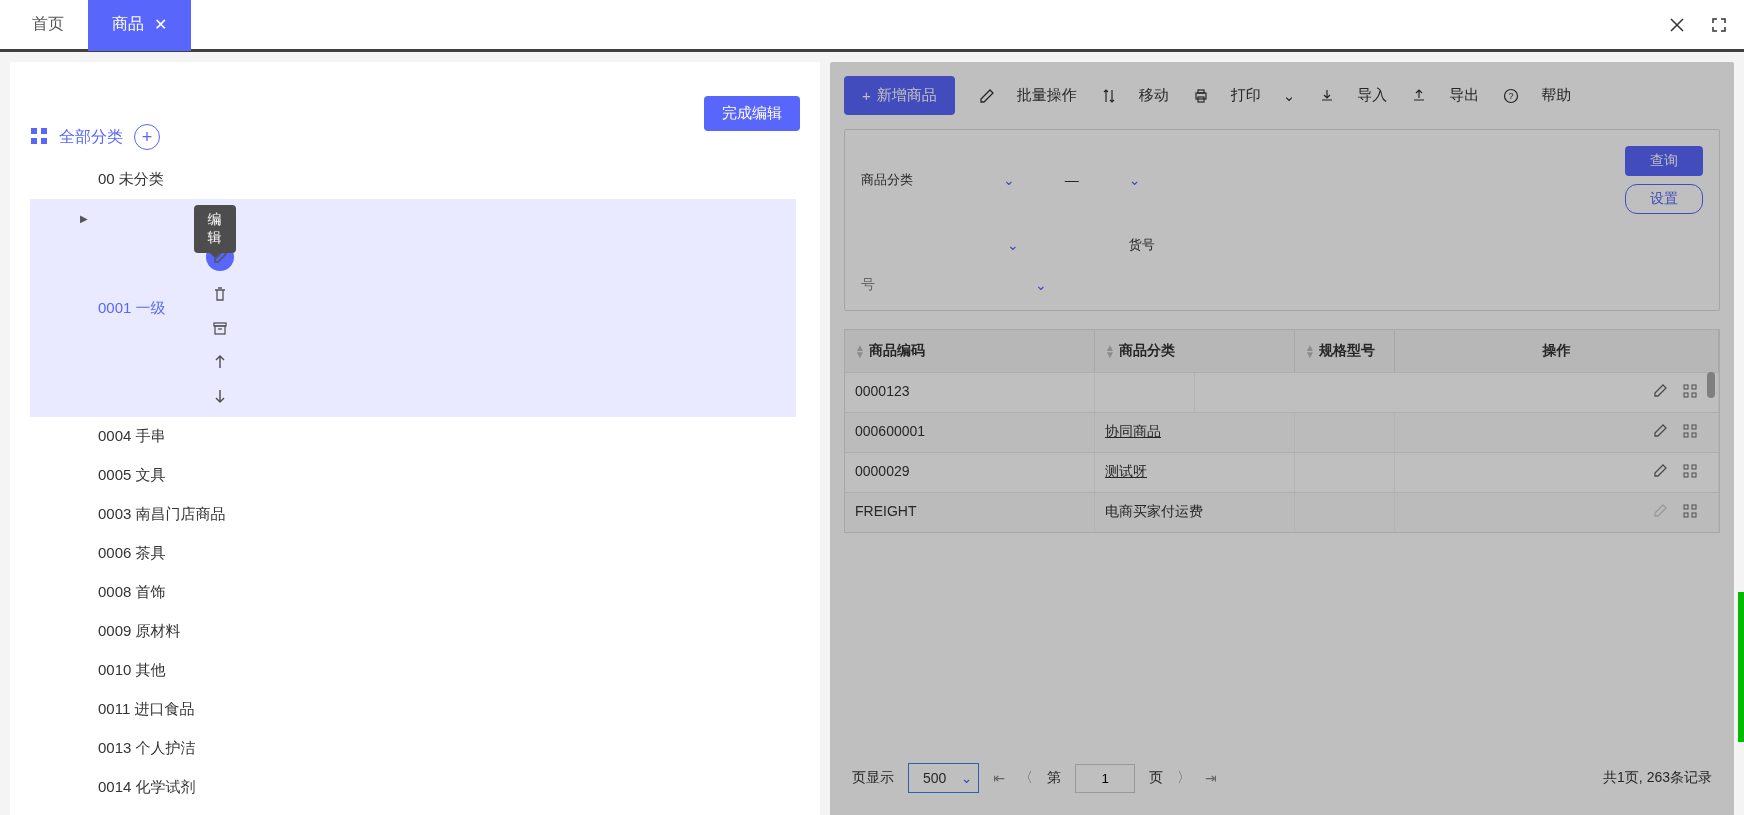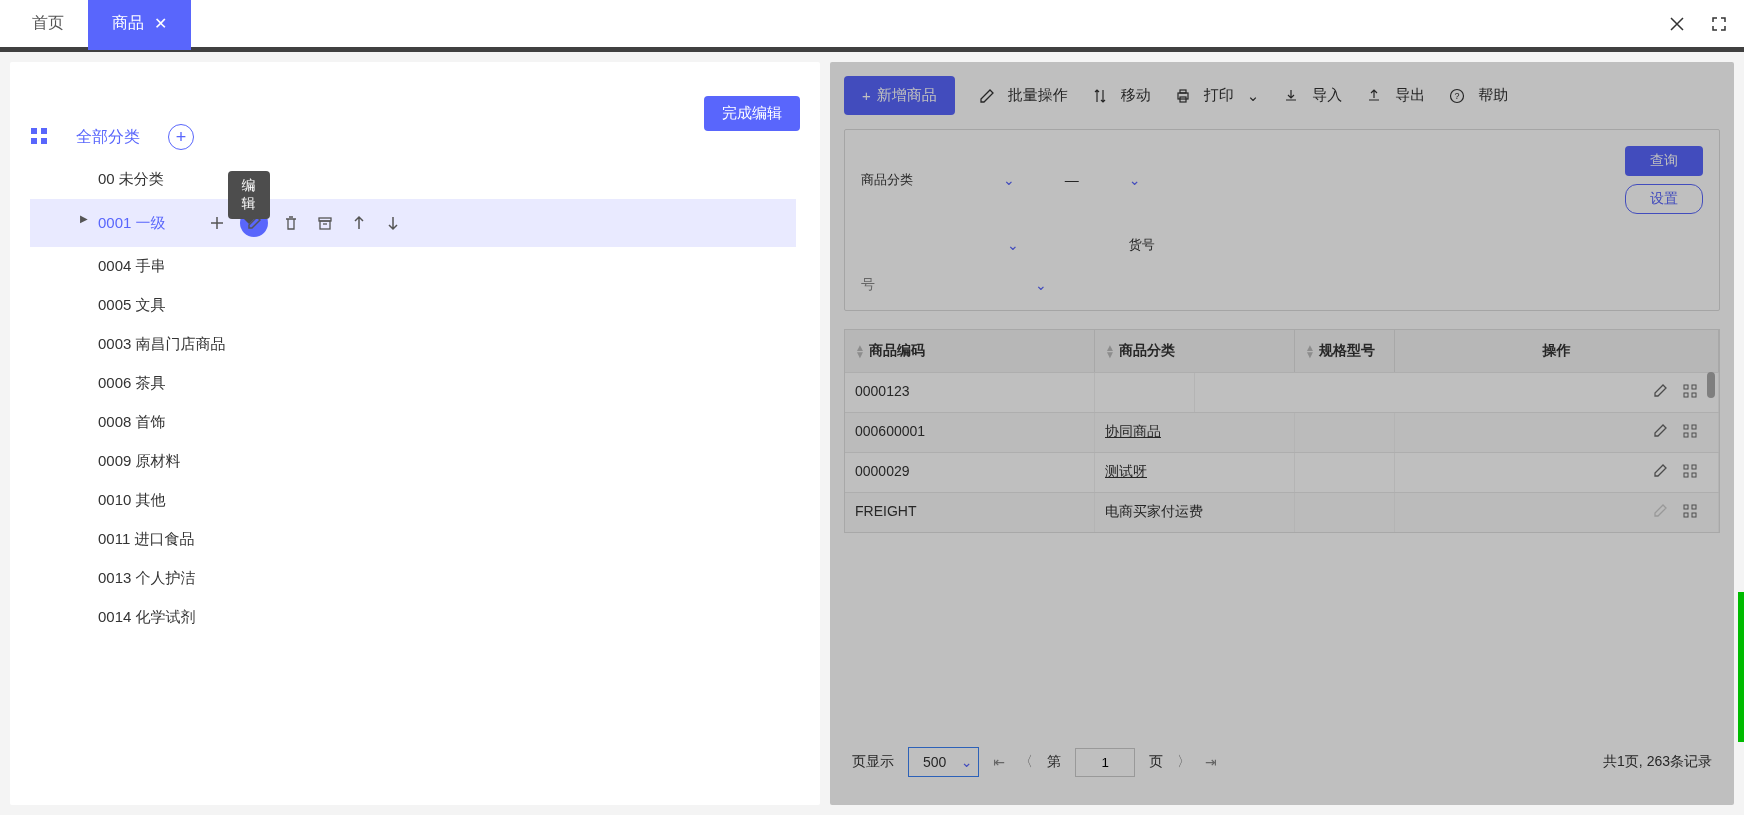--- a/index.html
+++ b/index.html
@@ -1,61 +1,61 @@
 <!DOCTYPE html>
 <html><head>
   <meta charset="utf-8">
   <style>
     * { margin: 0; padding: 0; box-sizing: border-box; }
     body { font-family: "Microsoft YaHei", Arial, sans-serif; background: #fff; color: #333; font-size: 14px; overflow: hidden; }
     .container { display: flex; flex-direction: column; width: 1744px; height: 815px; position: relative; }
 
     
-    .header-tabs { display: flex; align-items: center; height: 52px; border-bottom: 5px solid #404040; padding: 0 8px; position: relative; }
+    .header-tabs { display: flex; align-items: center; height: 52px; border-bottom: 3px solid #404040; padding: 0 8px; position: relative; }
     .tab { padding: 0 24px; height: 52px; display: flex; align-items: center; font-size: 16px; color: #555; cursor: pointer; }
     .tab.active { background: #5966fc; color: #fff; }
     .tab-close { margin-left: 10px; font-size: 16px; }
     .header-right-icons { position: absolute; right: 8px; display: flex; gap: 8px; }
     .header-icon-btn { width: 34px; height: 34px; display: flex; align-items: center; justify-content: center; border-radius: 4px; cursor: pointer; }
 
     
     .body-area { flex: 1; display: flex; background: #f4f4f4; padding: 10px; gap: 10px; position: relative; }
 
     
     .left-panel { flex: 0 0 810px; background: #fff; border-radius: 2px; padding: 14px 20px; display: flex; flex-direction: column; position: relative; }
     .left-panel-header { display: flex; align-items: center; justify-content: space-between; margin-bottom: 10px; }
-    .left-title-group { display: flex; align-items: center; gap: 28px; margin-top: 48px; }
+    .left-title-group { display: flex; align-items: center; gap: 11px; margin-top: 48px; }
     .grid-icon { color: #5966fc; }
     .all-cat { color: #5966fc; font-size: 16px; }
     .circle-plus { width: 26px; height: 26px; border: 1px solid #5966fc; border-radius: 50%; display: flex; align-items: center; justify-content: center; color: #5966fc; font-size: 18px; }
     .done-btn { background: #5966fc; color: #fff; border: none; border-radius: 4px; padding: 8px 18px; font-size: 15px; cursor: pointer; }
     .tree-scroll { flex: 1; overflow-y: scroll; padding-right: 4px; }
     .tree-scroll::-webkit-scrollbar { width: 12px; }
     .tree-scroll::-webkit-scrollbar-track { background: #f1f1f1; }
     .tree-scroll::-webkit-scrollbar-thumb { background: #c1c1c1; border-radius: 6px; }
 
     .tree-item { padding: 10px 0 10px 68px; font-size: 15px; color: #333; cursor: pointer; position: relative; }
     .tree-item.selected { background: #e9eaff; color: #5966fc; display: flex; align-items: center; }
     .tree-arrow { position: absolute; left: 50px; top: 14px; font-size: 10px; color: #555; }
-    .row-actions { display: flex; gap: 12px; margin-left: 40px; align-items: center; }
+    .row-actions { display: flex; gap: 12px; margin-left: 40px; align-items: center; flex-direction: column; }
     .action-icon { color: #555; display: flex; align-items: center; justify-content: center; width: 22px; height: 22px; }
     .action-icon.active-edit { background: #5966fc; border-radius: 50%; width: 28px; height: 28px; }
     .action-icon.active-edit svg { stroke: #fff; }
 
     .tooltip { position: absolute; top: -38px; left: 30px; background: #4d4d4d; color: #fff; padding: 6px 14px; border-radius: 4px; font-size: 14px; }
     .tooltip::after { content: ""; position: absolute; bottom: -5px; left: 50%; margin-left: -5px; border-width: 5px 5px 0; border-style: solid; border-color: #4d4d4d transparent transparent; }
 
     
     .right-panel { flex: 1; position: relative; background: #fff; border-radius: 2px; overflow: hidden; }
     .right-overlay { position: absolute; inset: 0; background: rgba(0,0,0,0.25); z-index: 10; }
     .right-content { padding: 14px; display: flex; flex-direction: column; height: 100%; }
 
     .toolbar { display: flex; align-items: center; gap: 24px; margin-bottom: 14px; }
     .add-btn { background: #5966fc; color: #fff; border-radius: 4px; padding: 10px 18px; display: flex; align-items: center; gap: 6px; font-size: 15px; }
-    .toolbar-item { display: flex; align-items: center; gap: 13px; color: #333; font-size: 15px; }
+    .toolbar-item { display: flex; align-items: center; gap: 22px; color: #333; font-size: 15px; }
 
     .search-box { border: 1px solid #ddd; border-radius: 2px; padding: 16px; display: flex; flex-direction: column; gap: 22px; margin-bottom: 18px; }
     .search-row { display: flex; align-items: center; gap: 30px; }
     .search-label { font-size: 13px; color: #333; }
     .chev-down { color: #5966fc; }
     .side-btns { display: flex; flex-direction: column; gap: 8px; margin-left: auto; }
     .query-btn { background: #5966fc; color: #fff; border: none; border-radius: 4px; padding: 6px 24px; font-size: 14px; }
     .setting-btn { background: #fff; border: 1px solid #5966fc; color: #5966fc; border-radius: 12px; padding: 5px 24px; font-size: 14px; }
 
     

